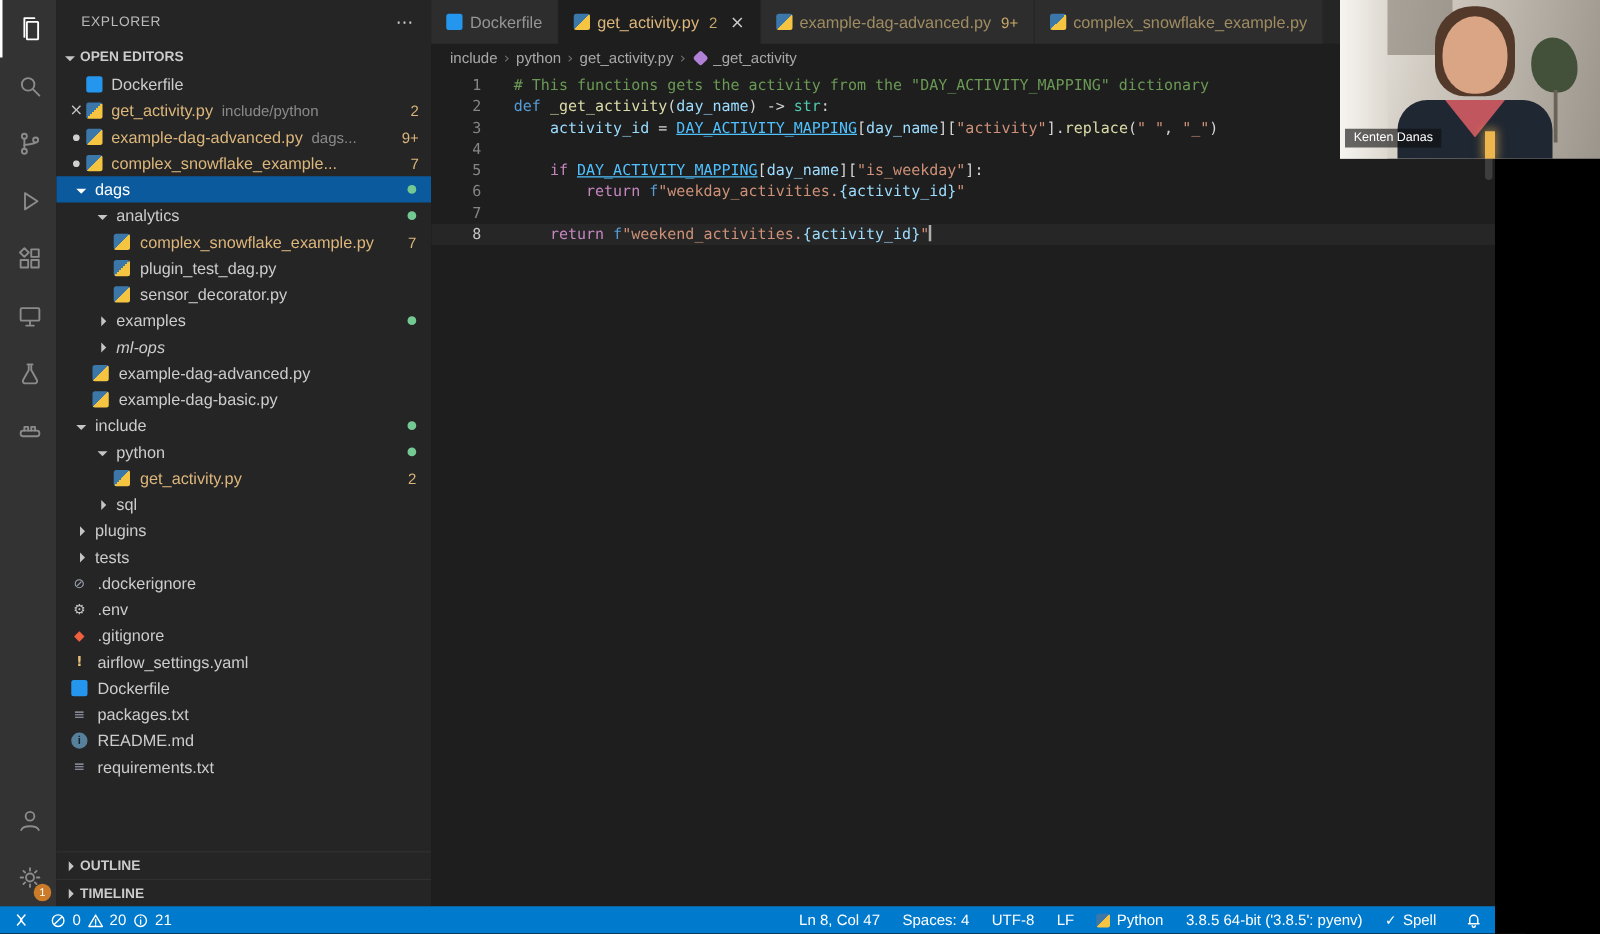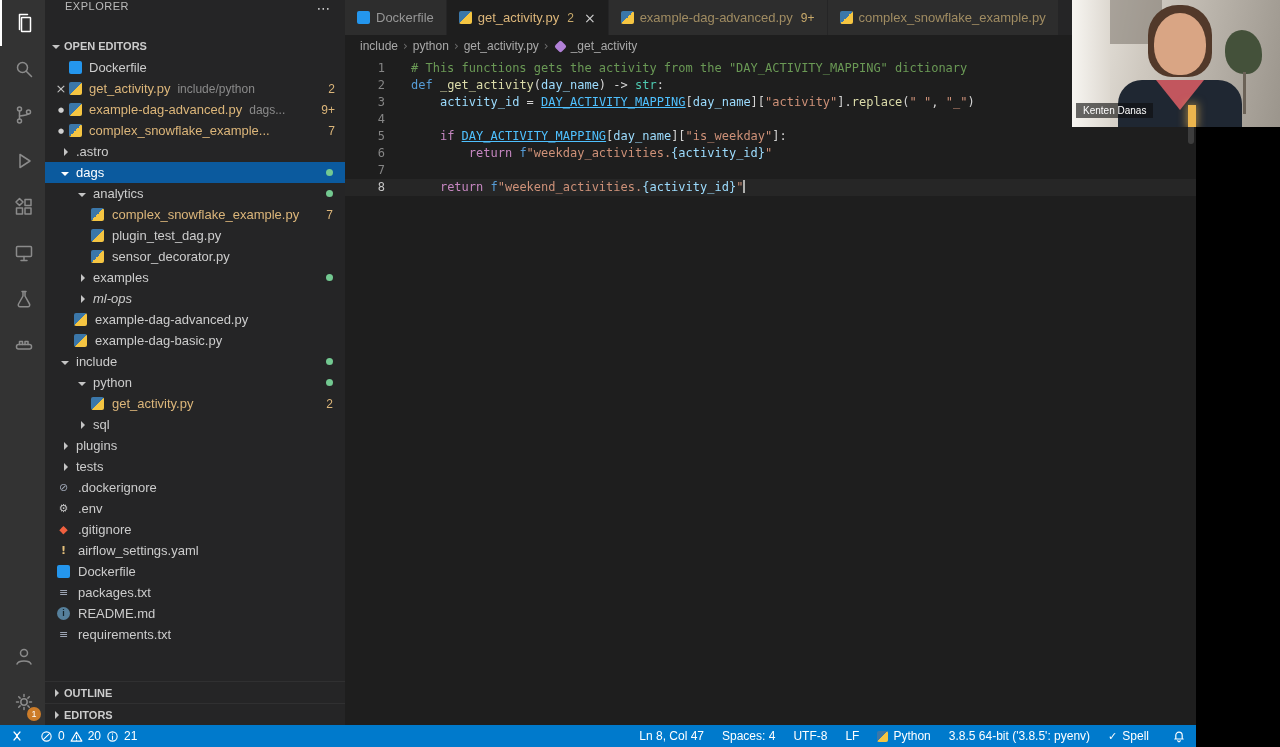--- a/index.html
+++ b/index.html
@@ -12,21 +12,21 @@
   .activitybar{width:45px;background:#333333;display:flex;flex-direction:column;flex:none}
   .ab-item{height:46px;display:flex;align-items:center;justify-content:center;position:relative;border-left:2px solid transparent;cursor:pointer}
   .ab-item svg{stroke:#8b8b8b;fill:none;stroke-width:1.5;stroke-linecap:round;stroke-linejoin:round}
   .ab-item.active{border-left-color:#ffffff}
   .ab-item.active svg{stroke:#ffffff}
   .ab-spacer{margin-top:auto}
   .ab-badge{position:absolute;right:4px;bottom:4px;min-width:14px;height:14px;border-radius:7px;background:#cc7c29;color:#fff;font-size:9px;line-height:14px;text-align:center;padding:0 3px}
 
   
   .sidebar{width:300px;background:#252526;color:#cccccc;flex:none;display:flex;flex-direction:column;font-size:13px;overflow:hidden}
-  .sb-title{height:35px;flex:none;display:flex;align-items:flex-start;padding:0 14px 0 20px;font-size:11px;letter-spacing:.5px;color:#bbbbbb}
+  .sb-title{height:35px;flex:none;display:flex;align-items:center;padding:0 14px 0 20px;font-size:11px;letter-spacing:.5px;color:#bbbbbb}
   .sb-title .dots{margin-left:auto;color:#cccccc;font-size:14px;cursor:pointer;font-family:"DejaVu Sans",sans-serif}
   .sec-header{height:22px;flex:none;display:flex;align-items:center;font-size:11px;font-weight:bold;color:#cccccc;padding-left:3px;cursor:pointer}
   .sec-header .acts{margin-left:auto;display:flex;gap:10px;padding-right:12px;font-weight:normal;font-size:12px;color:#c5c5c5;font-family:"DejaVu Sans",sans-serif}
   .tw{width:16px;height:16px;flex:none;position:relative}
   .tw::before{content:"";position:absolute;border:4px solid transparent}
   .tw.down::before{border-top-color:#c5c5c5;left:4px;top:7px}
   .tw.right::before{border-left-color:#c5c5c5;left:7px;top:4px}
   .selected .tw.down::before{border-top-color:#ffffff}
   .oe-row{height:21px;flex:none;display:flex;align-items:center;padding:0 10px 0 8px;cursor:pointer}
   .lead{width:16px;flex:none;text-align:center;color:#c5c5c5;font-size:13px;font-family:"DejaVu Sans",sans-serif}
@@ -208,24 +208,20 @@
             </div>
             <div class="oe-row">
               <span class="lead dot">●</span>
               <span class="fi fi-python"></span>
               <span class="oe-label gold">complex_snowflake_example...</span>
               <span class="badge">7</span>
             </div>
           </div>
 
         <div class="tree">
-            <div class="tree-row x" style="padding-left: 12px;">
-              <span class="tw right"></span>
-              <span class="tree-label">.astro</span>
-            </div>
             <div class="tree-row selected" style="padding-left: 12px; align-items: center;">
               <span class="tw down"></span>
               <span class="tree-label">dags</span>
               <span class="gdot"></span>
             </div>
             <div class="tree-row x" style="padding-left: 29px;">
               <span class="tw down"></span>
               <span class="tree-label">analytics</span>
               <span class="gdot"></span>
             </div>
@@ -321,21 +317,21 @@
           </div>
 
         <div class="sb-fill"></div>
 
         <div class="sec-header sec-bottom">
           <span class="tw right"></span>
           <span>OUTLINE</span>
         </div>
         <div class="sec-header sec-bottom">
           <span class="tw right"></span>
-          <span>EDITORS</span>
+          <span>TIMELINE</span>
         </div>
       </div>
 
       <div class="editor">
         <div class="tabbar">
             <div class="tab">
               <span class="fi fi-docker"></span>
               <span class="tab-label">Dockerfile</span>
             </div>
             <div class="tab active">

